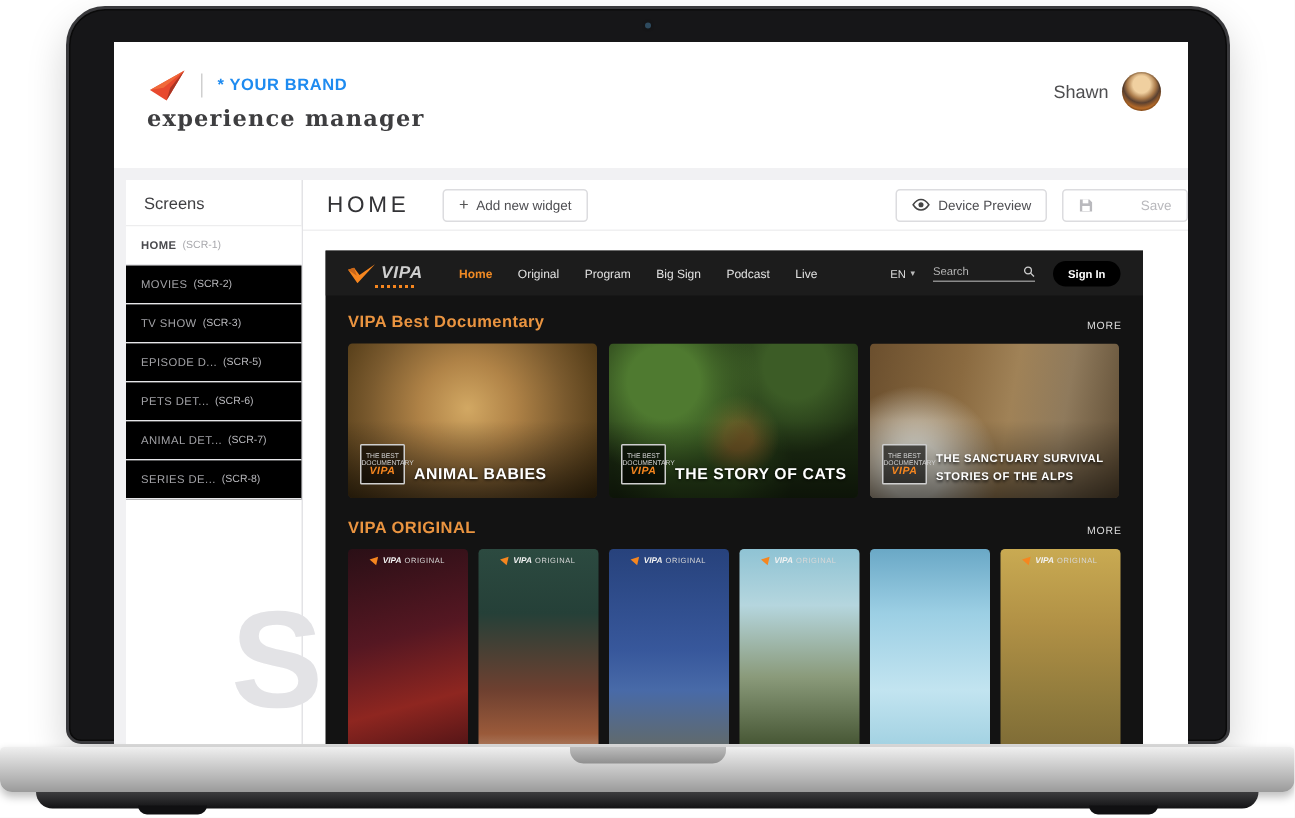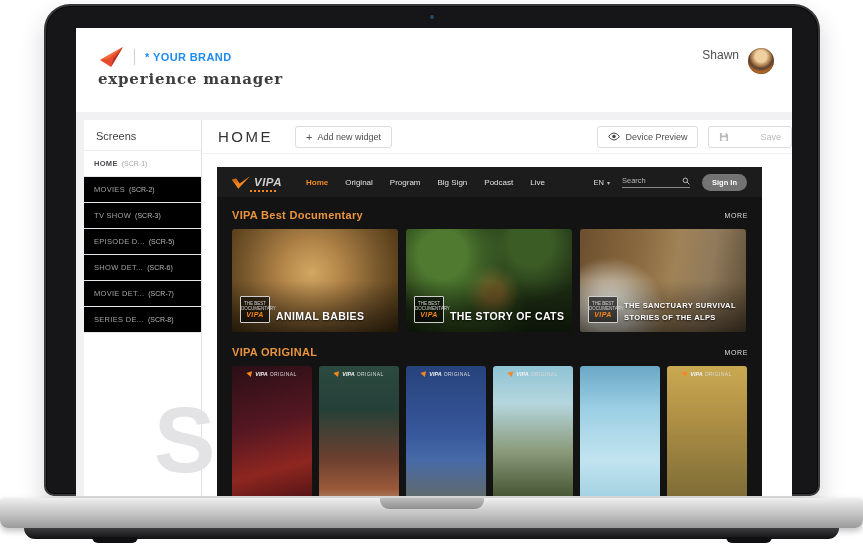--- a/index.html
+++ b/index.html
@@ -36,21 +36,21 @@
   .screen-content {
     position:absolute; left:30px; top:22px; width:716px; height:468px;
     background:#f1f1f3; overflow:hidden;
   }
   .app-header { position:absolute; left:0; top:0; width:716px; height:84px; background:#ffffff; }
   .logo-row { position:absolute; left:22px; top:18px; display:flex; align-items:center; gap:10px; }
   .v-div { width:1px; height:16px; background:#cfcfcf; }
   .brand-text { font-size:11px; font-weight:bold; letter-spacing:.4px; color:#1e8bf0; }
   .app-title { position:absolute; left:22px; top:42px; font-family:"DejaVu Serif", serif;
     font-weight:bold; font-size:15px; letter-spacing:.8px; color:#3e3e40; }
-  .user-box { position:absolute; right:18px; top:20px; display:flex; gap:9px; }
+  .user-box { position:absolute; right:18px; top:20px; display:flex; align-items:center; gap:9px; }
   .user-name { font-size:12px; color:#4e4e50; }
   .avatar { width:26px; height:26px; border-radius:50%;
     background:radial-gradient(circle at 50% 32%, #f0d0a0 0 26%, #a87848 44%, #5a4030 56%, #b56a28 72%, #7a4418 100%);
     box-shadow:inset 0 0 0 1px rgba(0,0,0,.15); }
 
   
   .sidebar { position:absolute; left:8px; top:92px; width:118px; height:376px;
     background:#ffffff; border-right:1px solid #e3e3e6; z-index:1; }
   .sidebar-title { padding:10px 12px 8px 12px; font-size:11px; color:#3f3f42; border-bottom:1px solid #ededee; }
   .screen-item { display:flex; align-items:baseline; gap:4px; height:26px; padding:0 10px;
@@ -86,24 +86,24 @@
   .logo-underline { position:absolute; left:18px; bottom:-3px; width:26px; border-bottom:2px dotted #f6861f; }
   .nav-links { display:flex; gap:17px; margin-left:24px; }
   .nav-link { font-size:8px; color:#e2e2e2; cursor:pointer; white-space:nowrap; }
   .nav-link.active { color:#f08a24; font-weight:bold; }
   .nav-right { margin-left:auto; display:flex; align-items:center; gap:12px; }
   .lang { font-size:7.5px; color:#dddddd; cursor:pointer; display:flex; gap:3px; align-items:center; }
   .lang .chev { font-size:6px; color:#bbb; }
   .search-box { display:flex; align-items:center; justify-content:space-between; width:68px;
     border-bottom:1px solid #8a8a8a; padding-bottom:2px; cursor:text; }
   .search-box .ph { font-size:7.5px; color:#b5b5b5; }
-  .signin-btn { background:#737373; color:#fff; font-size:7.5px; font-weight:bold;
+  .signin-btn { background:#000000; color:#fff; font-size:7.5px; font-weight:bold;
     padding:4px 10px; border-radius:9px; cursor:pointer; white-space:nowrap; }
 
-  .section-head { display:flex; align-items:center; justify-content:space-between; padding:0 14px 0 15px; }
+  .section-head { display:flex; align-items:flex-end; justify-content:space-between; padding:0 14px 0 15px; }
   .sec1 { margin-top:12px; } .sec2 { margin-top:14px; }
   .section-title { font-size:11px; font-weight:bold; color:#ea9440; letter-spacing:.3px; }
   .more-link { font-size:7px; letter-spacing:.6px; color:#dcdcdc; cursor:pointer; }
 
   .cards-row { display:flex; gap:8px; padding:0 15px; margin-top:8px; }
   .doc-card { position:relative; width:166px; height:103px; border-radius:3px; overflow:hidden;
     flex:0 0 auto; cursor:pointer; }
   .doc-card::after { content:""; position:absolute; inset:0;
     background:linear-gradient(180deg, transparent 50%, rgba(0,0,0,.55) 100%); }
   .doc1 { background:radial-gradient(circle at 48% 42%, #d2a863 0%, #b08347 30%, #7a5a2e 62%, #44300f 100%); }
@@ -188,25 +188,25 @@
         </div>
         <div class="screen-item">
           <span class="lbl">TV SHOW</span>
           <span class="code">(SCR-3)</span>
         </div>
         <div class="screen-item">
           <span class="lbl">EPISODE D...</span>
           <span class="code">(SCR-5)</span>
         </div>
         <div class="screen-item">
-          <span class="lbl">SHOW DET...</span>
+          <span class="lbl">PETS DET...</span>
           <span class="code">(SCR-6)</span>
         </div>
         <div class="screen-item">
-          <span class="lbl">MOVIE DET...</span>
+          <span class="lbl">ANIMAL DET...</span>
           <span class="code">(SCR-7)</span>
         </div>
         <div class="screen-item">
           <span class="lbl">SERIES DE...</span>
           <span class="code">(SCR-8)</span>
         </div>
       </div>
 
       <div class="watermark">Sc</div>
 

